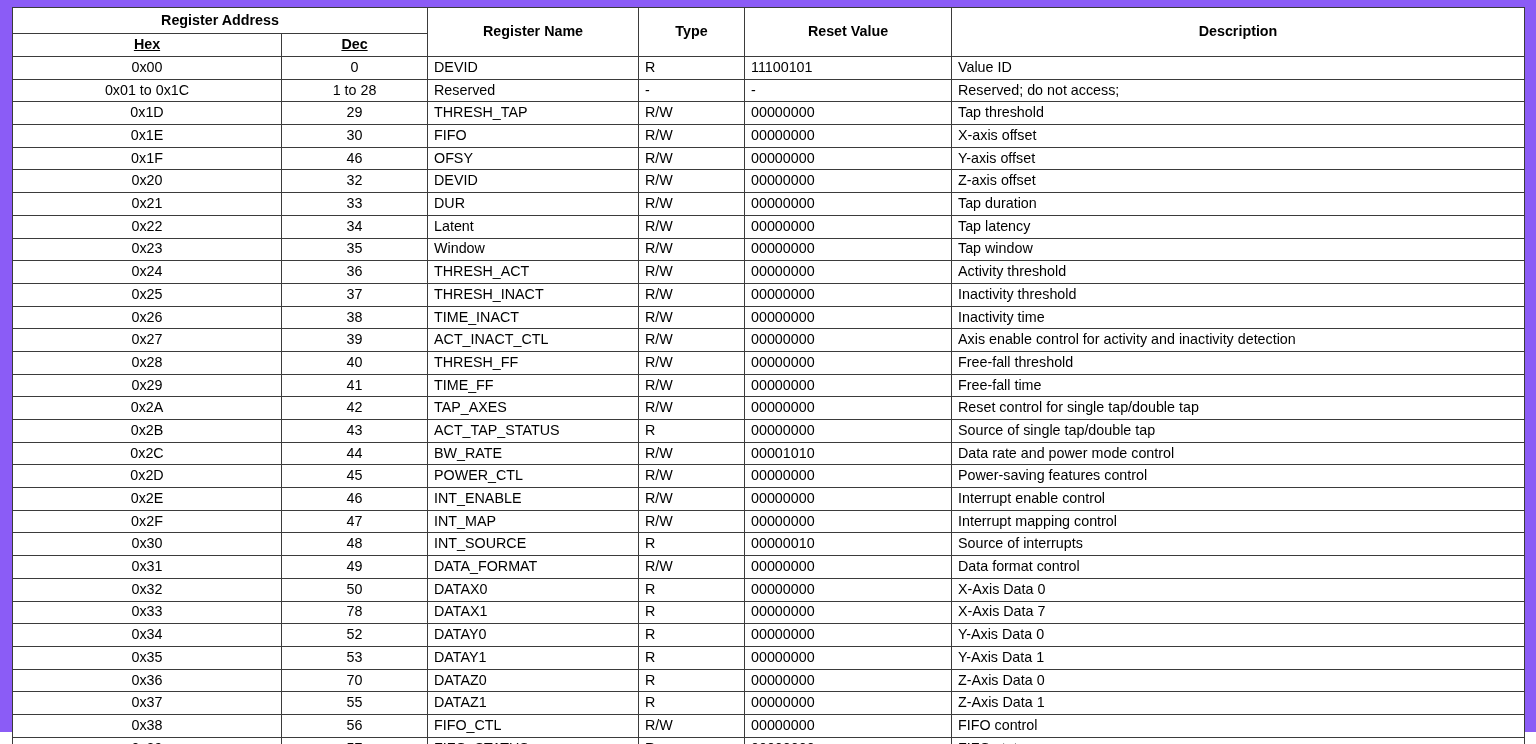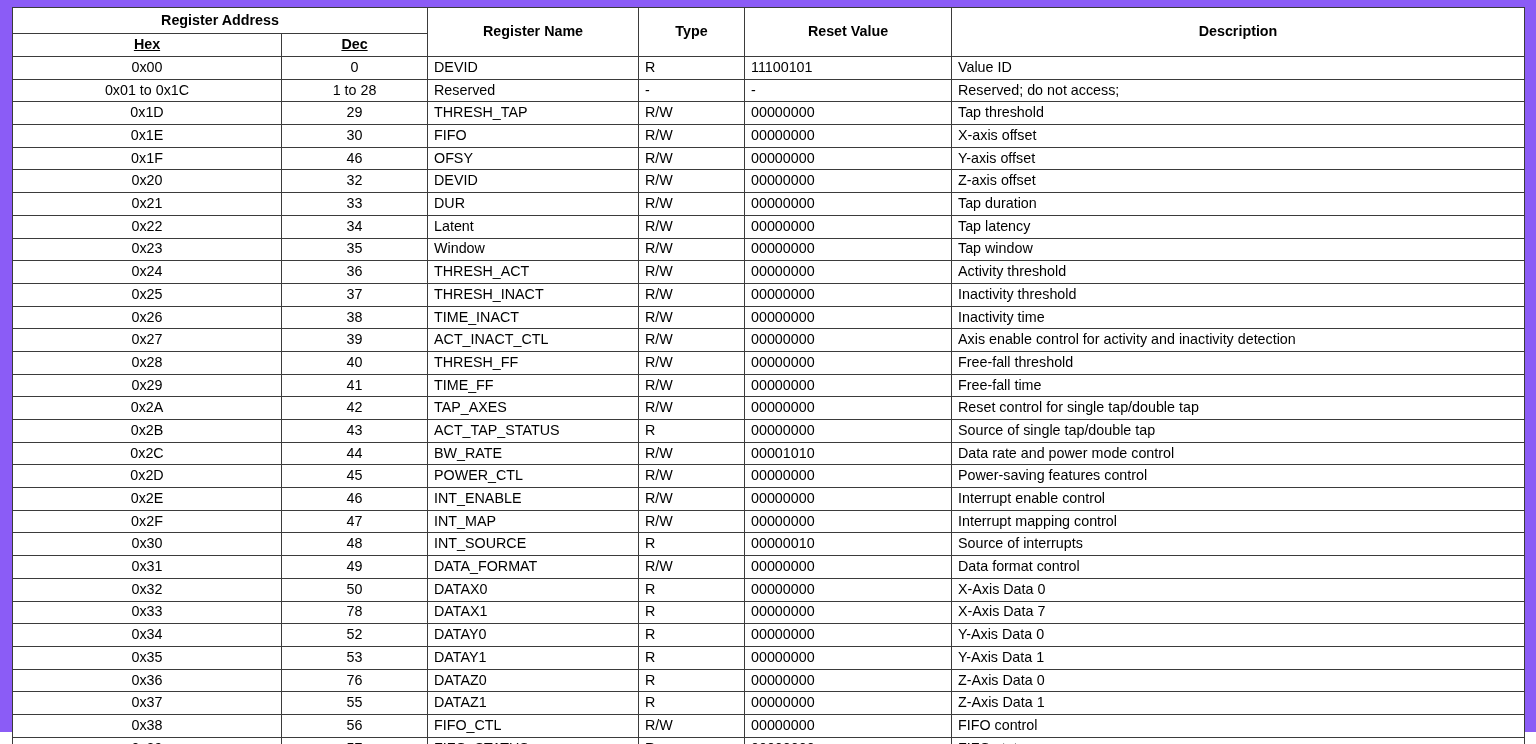--- a/index.html
+++ b/index.html
@@ -303,21 +303,21 @@
           <tr>
             <td class="hex">0x35</td>
             <td class="dec">53</td>
             <td class="name">DATAY1</td>
             <td class="type">R</td>
             <td class="rst">00000000</td>
             <td class="desc">Y-Axis Data 1</td>
           </tr>
           <tr>
             <td class="hex">0x36</td>
-            <td class="dec">76</td>
+            <td class="dec">70</td>
             <td class="name">DATAZ0</td>
             <td class="type">R</td>
             <td class="rst">00000000</td>
             <td class="desc">Z-Axis Data 0</td>
           </tr>
           <tr>
             <td class="hex">0x37</td>
             <td class="dec">55</td>
             <td class="name">DATAZ1</td>
             <td class="type">R</td>

